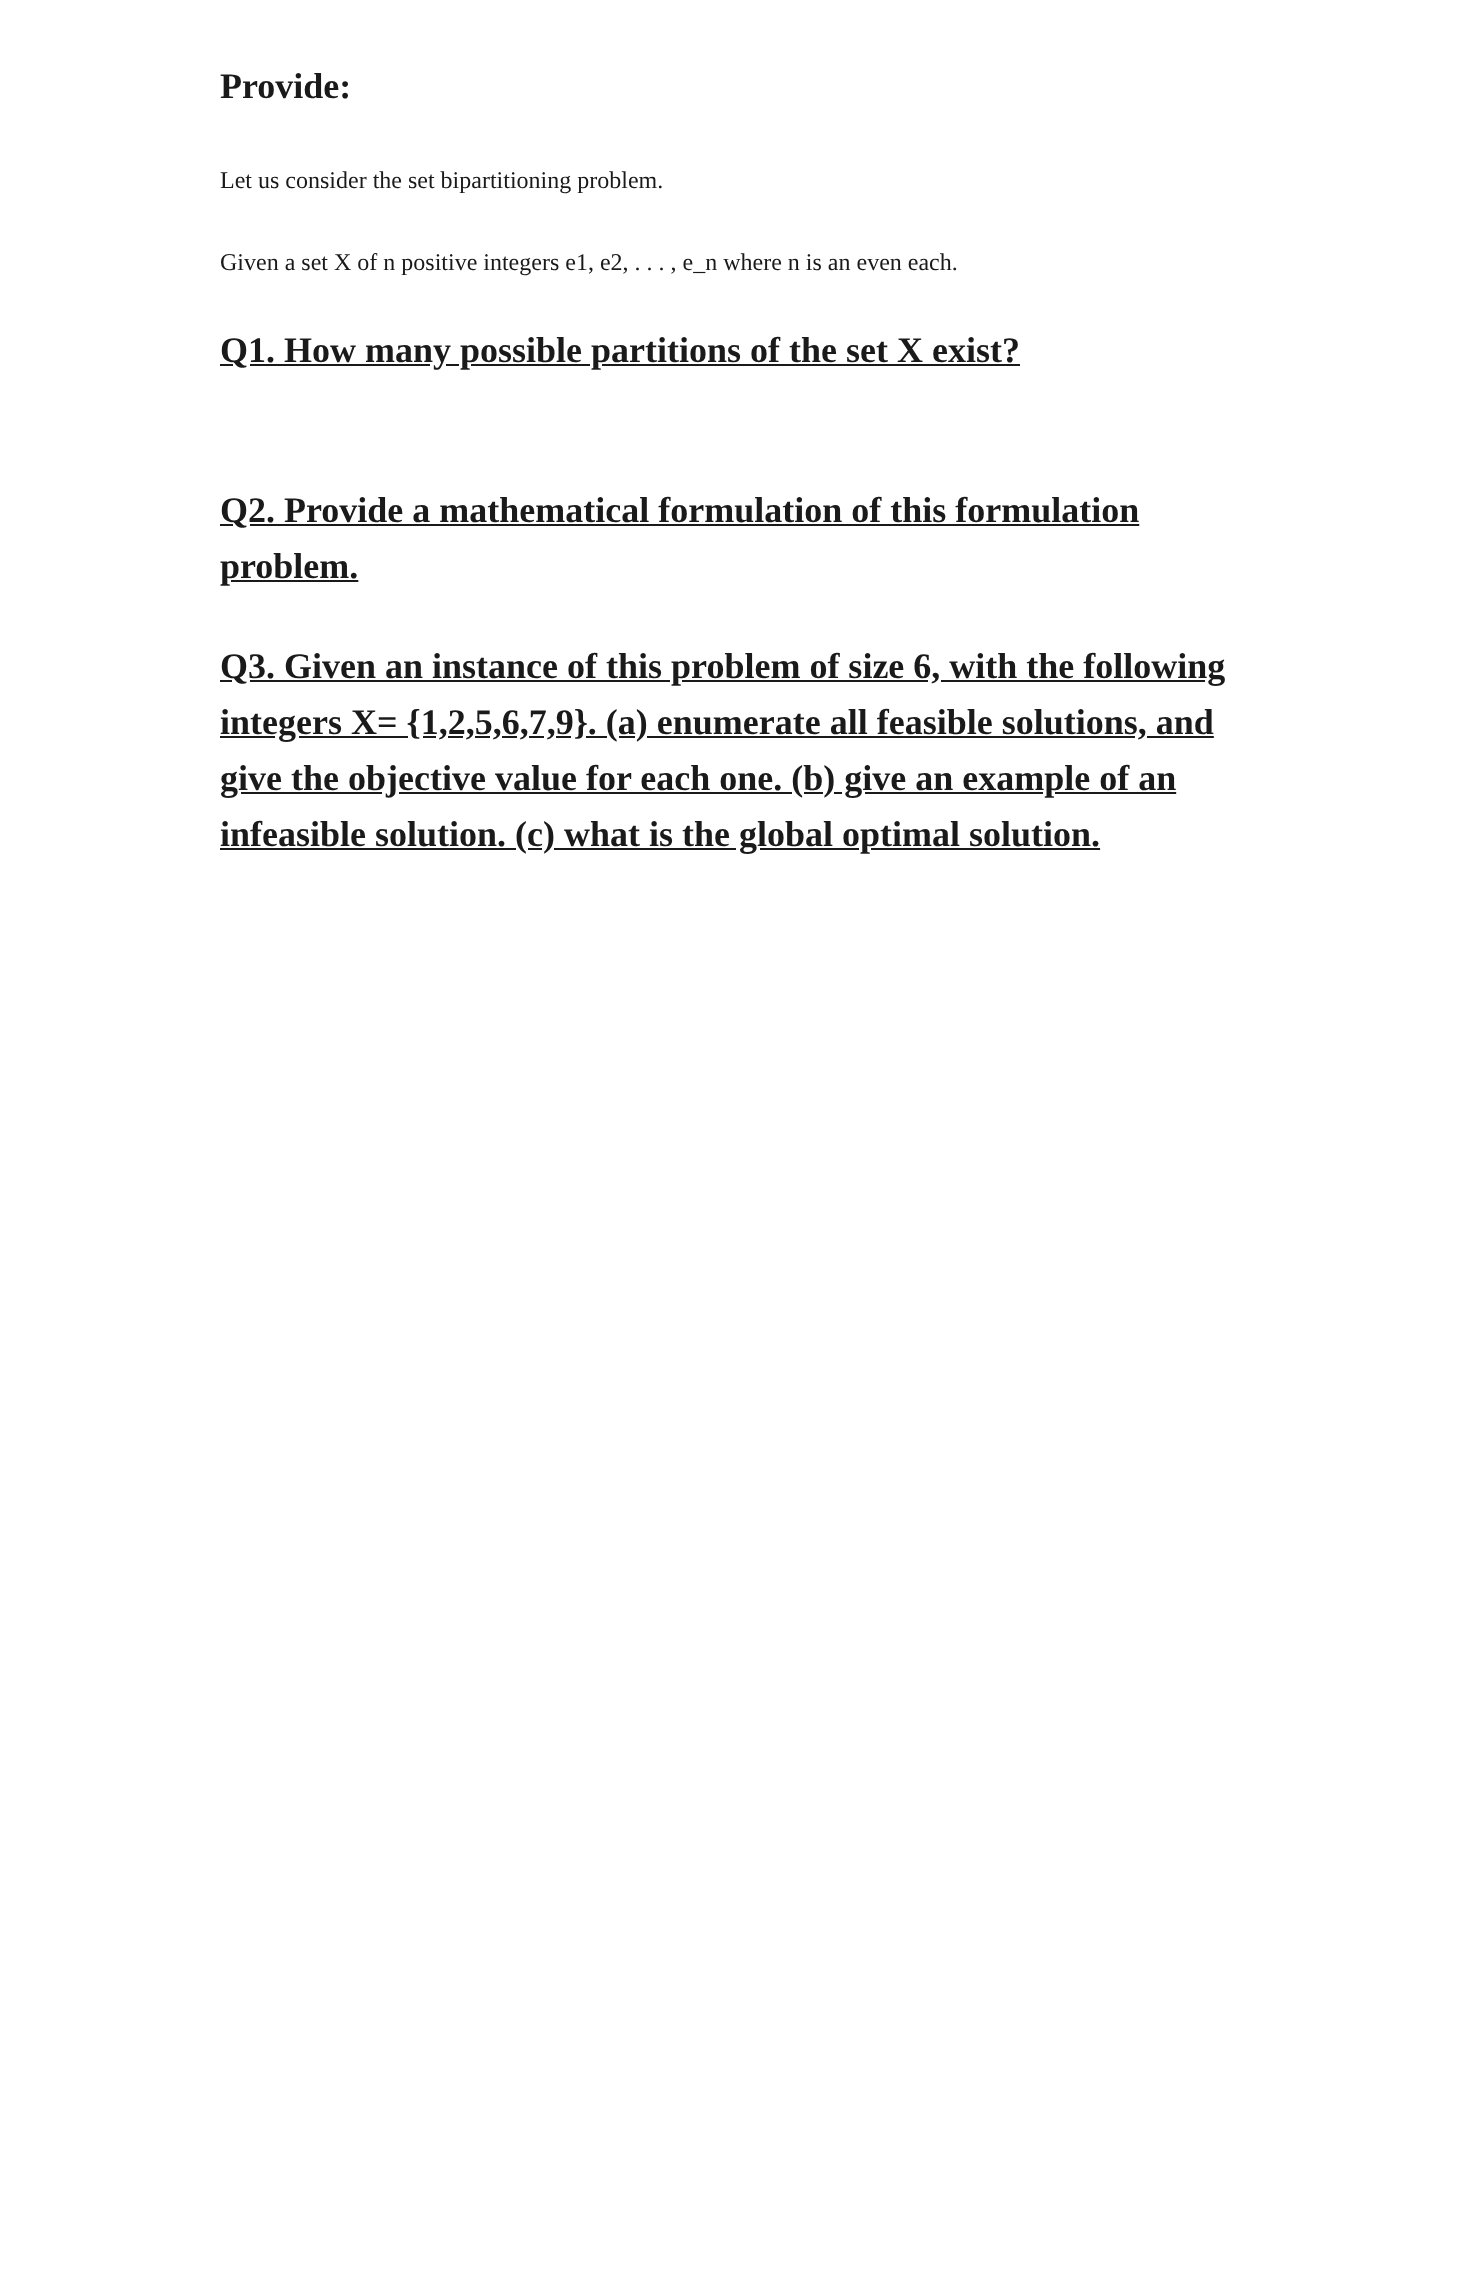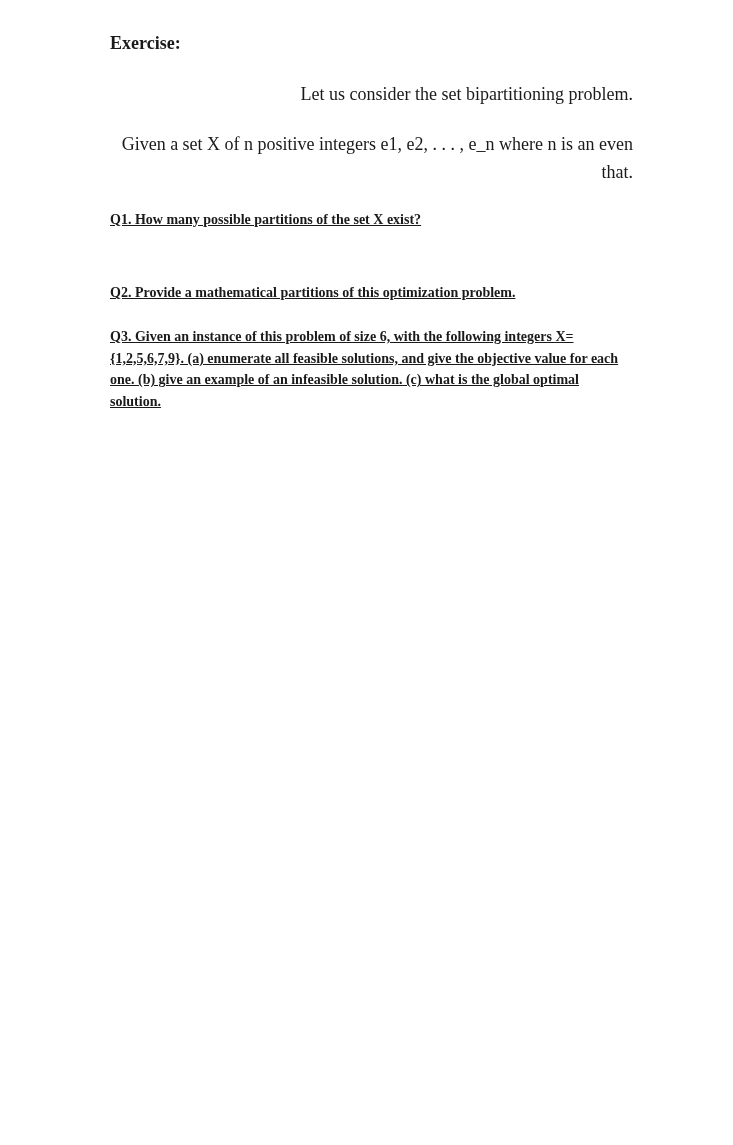--- a/index.html
+++ b/index.html
@@ -21,29 +21,28 @@
 
     .exercise-label {
       font-weight: bold;
       font-size: 18px;
       margin-bottom: 24px;
       margin-top: 10px;
     }
 
     .paragraph {
       margin-bottom: 22px;
-      font-size: 18px;
+      font-size: 12px;
       line-height: 1.55;
-      text-align: right;
     }
 
     .question {
       font-weight: bold;
       text-decoration: underline;
-      font-size: 14px;
+      font-size: 18px;
       line-height: 1.55;
       margin-bottom: 20px;
       display: block;
     }
 
     .question-block {
       margin-bottom: 22px;
     }
 
     .q3-block {
@@ -52,34 +51,34 @@
 
     .spacer {
       height: 30px;
     }
   </style>
 </head>
 <body>
 
 <div>
 
-  <div class="exercise-label">Exercise:</div>
+  <div class="exercise-label">Provide:</div>
 
   <p class="paragraph">Let us consider the set bipartitioning problem.</p>
 
-  <p class="paragraph">Given a set X of n positive integers e1, e2, . . . , e_n where n is an even that.</p>
+  <p class="paragraph">Given a set X of n positive integers e1, e2, . . . , e_n where n is an even each.</p>
 
 
   <div class="question-block">
     <span class="question">Q1. How many possible partitions of the set X exist?</span>
   </div>
 
   <div class="spacer"></div>
 
   <div class="question-block">
-    <span class="question">Q2. Provide a mathematical partitions of this optimization problem.</span>
+    <span class="question">Q2. Provide a mathematical formulation of this formulation problem.</span>
   </div>
 
   <div class="question-block q3-block">
     <span class="question">Q3. Given an instance of this problem of size 6, with the following integers X= {1,2,5,6,7,9}. (a) enumerate all feasible solutions, and give the objective value for each one. (b) give an example of an infeasible solution. (c) what is the global optimal solution.</span>
   </div>
 
 </div>
 
 </body></html>

